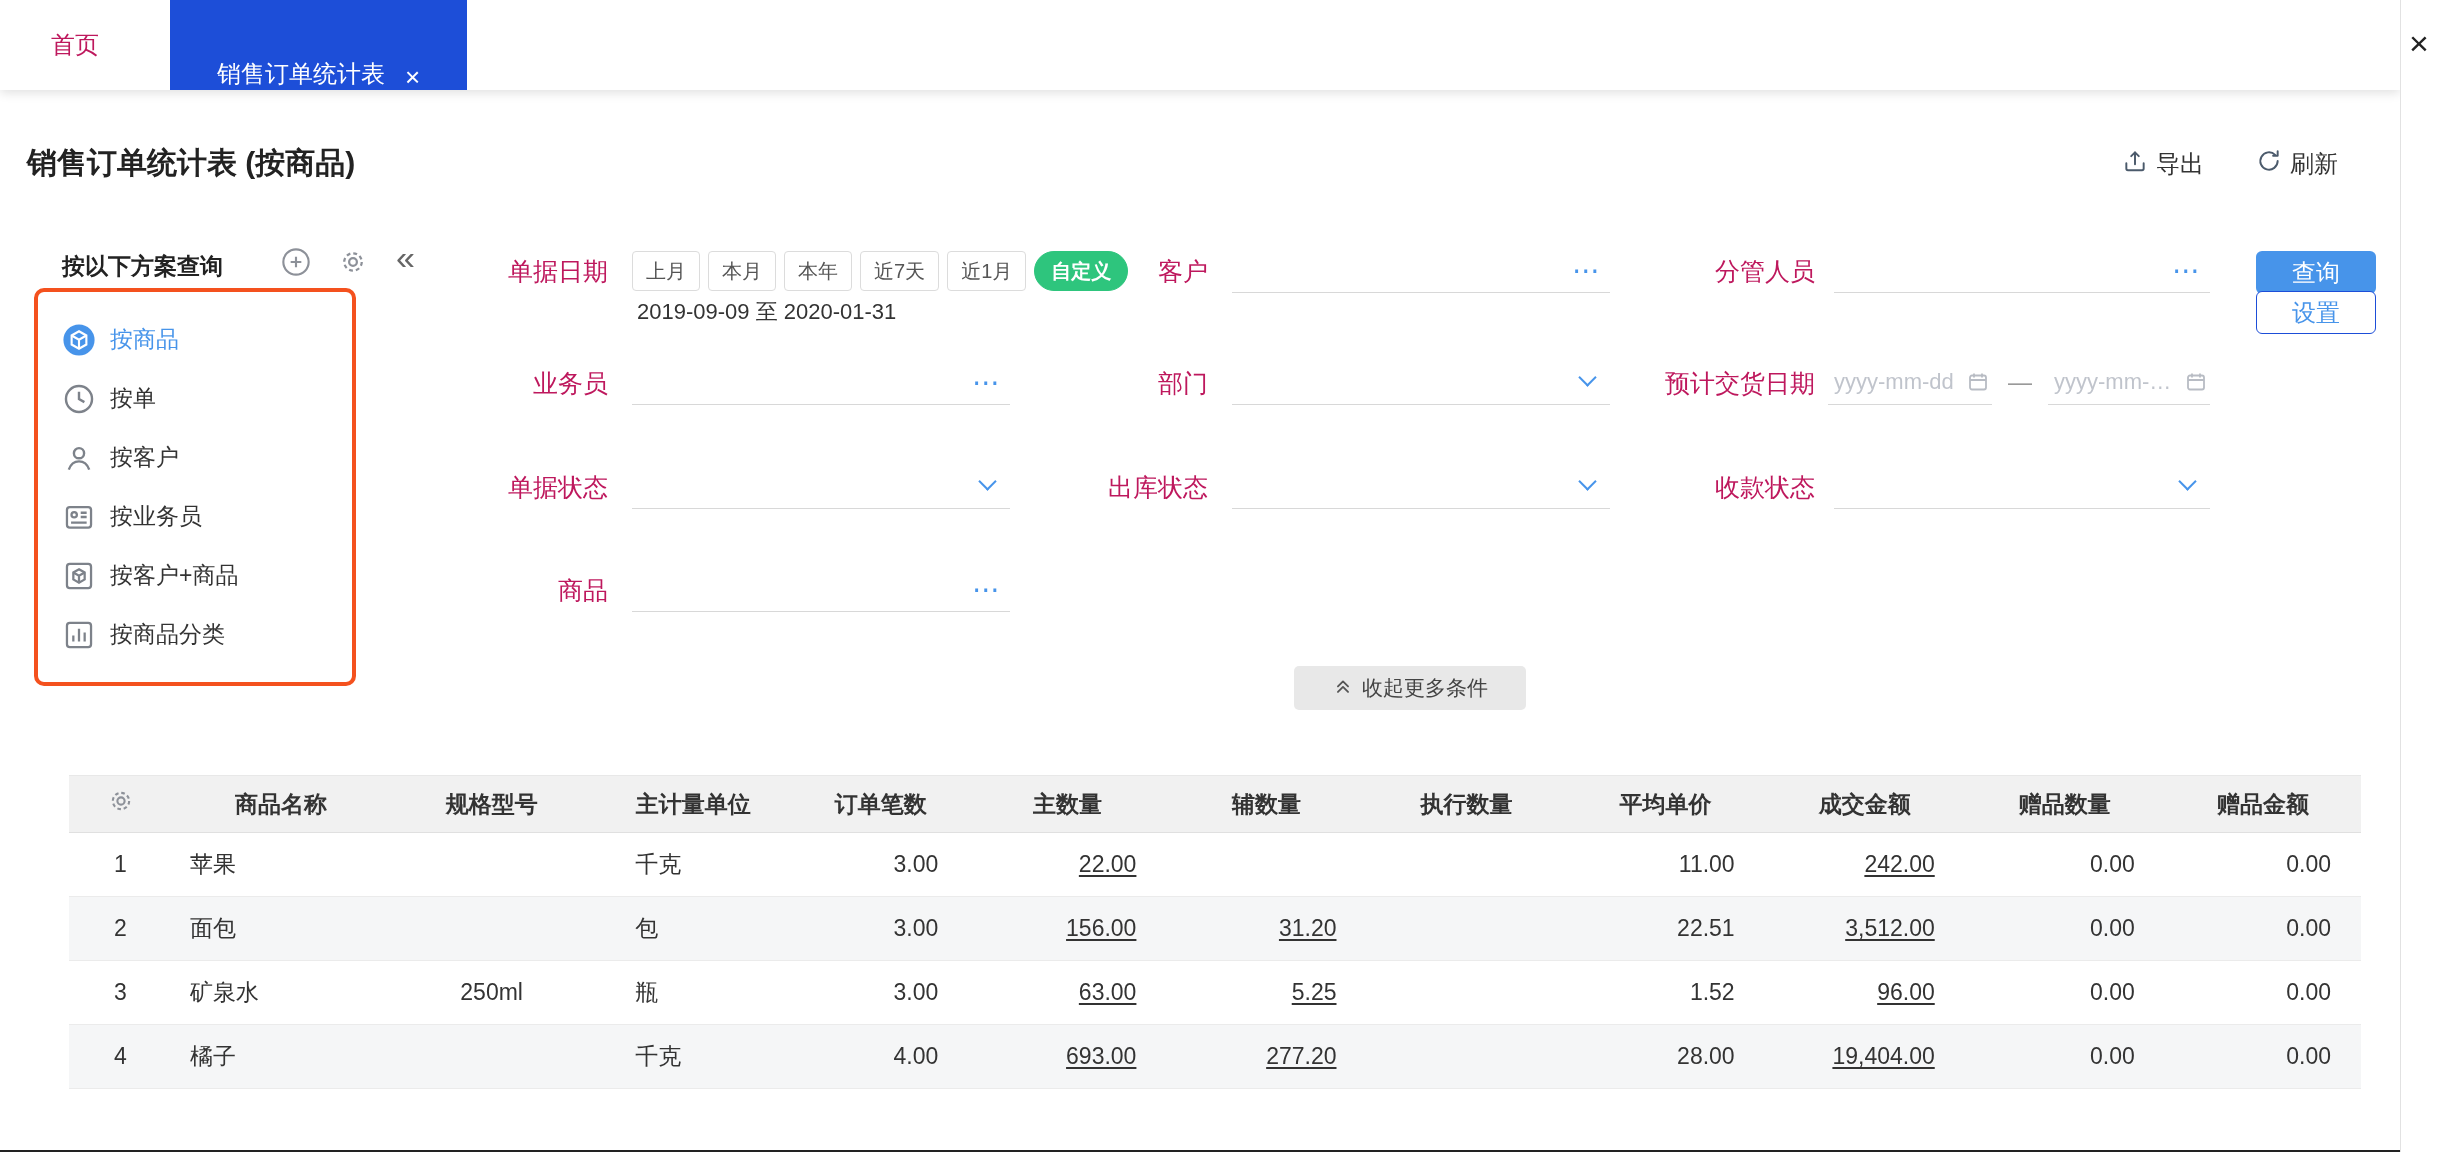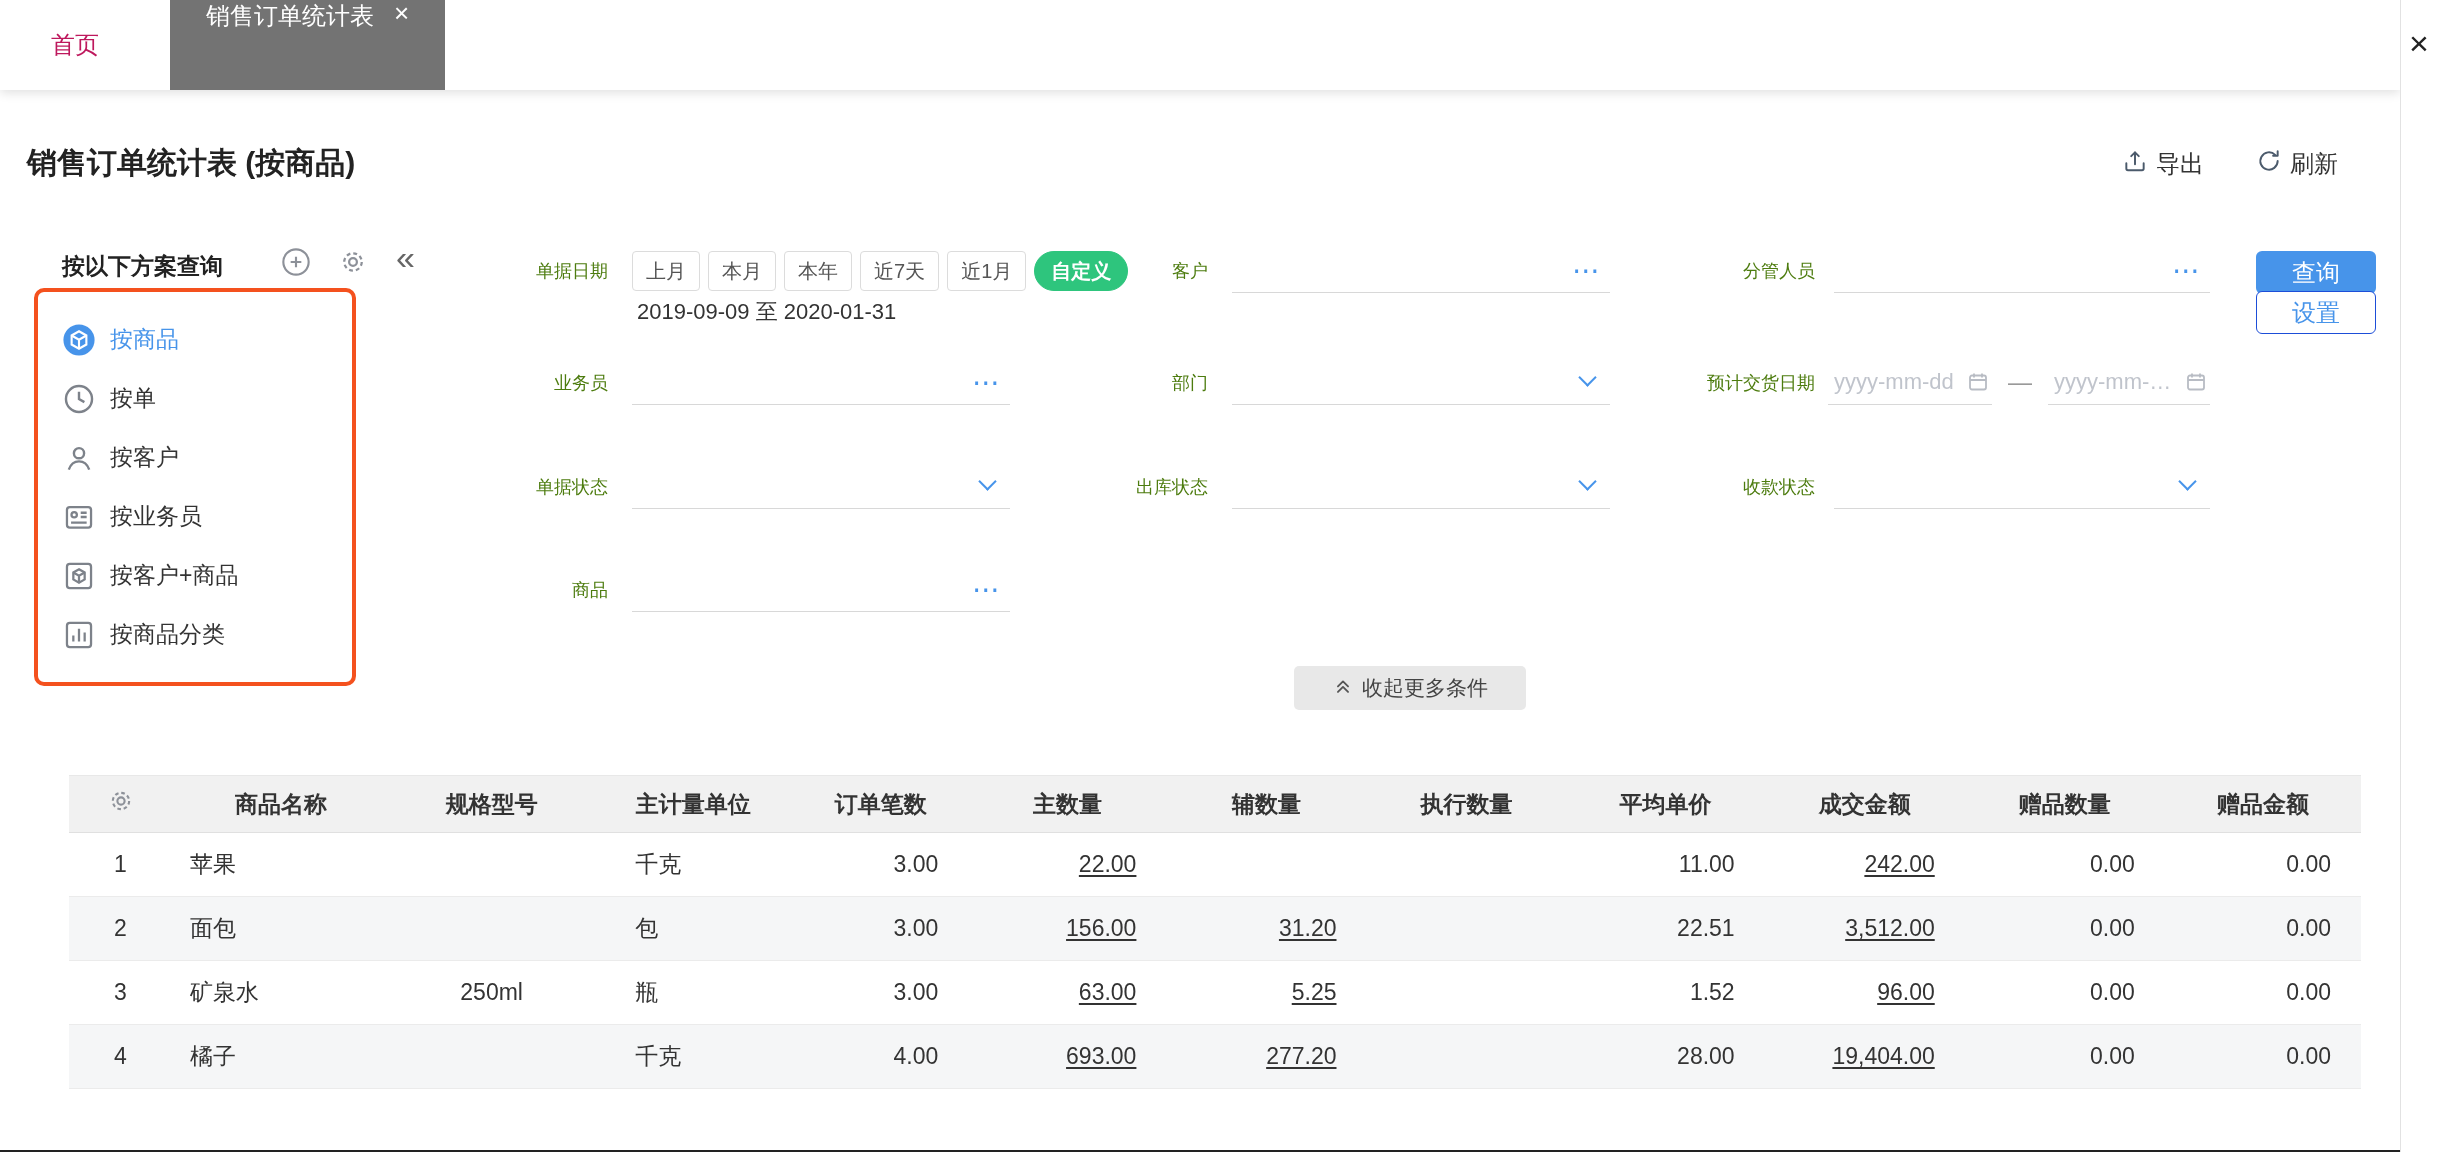--- a/index.html
+++ b/index.html
@@ -5,22 +5,22 @@
   * { margin:0; padding:0; box-sizing:border-box; }
   html,body { width:2444px; height:1152px; }
   body {
     font-family:"Liberation Sans","DejaVu Sans",sans-serif;
     color:#333; background:#fff; overflow:hidden; position:relative;
   }
   
   .tabbar { position:absolute; top:0; left:0; width:2400px; height:90px; background:#fff;
             box-shadow:0 3px 10px rgba(0,0,0,.12); display:flex; align-items:stretch; z-index:5; }
   .tab-home { padding:0 51px; display:flex; align-items:center; font-size:24px; color:#be185d; cursor:pointer; }
-  .tab-active { margin-left:20px; background:#737373; color:#fff; display:flex; align-items:flex-start;
-                gap:20px; padding:0 36px; font-size:24px; cursor:pointer; }
+  .tab-active { margin-left:20px; background:#1d4ed8; color:#fff; display:flex; align-items:flex-end;
+                gap:20px; padding:0 47px; font-size:24px; cursor:pointer; }
   .tab-x { font-size:26px; line-height:1; cursor:pointer; }
   .right-strip { position:absolute; top:0; right:0; width:44px; height:1152px; background:#fff;
                  border-left:1px solid #e2e2e2; z-index:6; }
   .win-x { position:absolute; top:26px; left:8px; font-size:34px; color:#222; cursor:pointer; line-height:1; }
   .bottom-edge { position:absolute; left:0; bottom:0; width:2444px; height:2px; background:#222; }
 
   
   .page-title { position:absolute; left:27px; top:143px; font-size:30px; font-weight:600; color:#222; }
   .hdr-actions { position:absolute; left:2122px; top:148px; display:flex; gap:52px; align-items:center; }
   .hdr-action { display:flex; align-items:center; gap:8px; font-size:24px; color:#333; cursor:pointer; }
@@ -31,21 +31,21 @@
   .sb-gear { position:absolute; left:338px; top:247px; width:30px; height:30px; cursor:pointer; }
   .sb-collapse { position:absolute; left:396px; top:240px; font-size:34px; color:#666; cursor:pointer; line-height:1; }
   .scheme-highlight { position:absolute; left:34px; top:288px; width:322px; height:398px;
                       border:4px solid #f4511e; border-radius:10px; pointer-events:none; }
   .scheme-list { position:absolute; left:62px; top:310px; width:270px; }
   .scheme-item { height:59px; display:flex; align-items:center; gap:14px; font-size:23px; color:#333; cursor:pointer; }
   .scheme-item.active { color:#4794ea; }
   .s-ic { width:34px; height:34px; display:inline-flex; }
 
   
-  .flabel { position:absolute; font-size:18px; color:#4d7c0f; text-align:right; line-height:42px; height:42px; }
+  .flabel { position:absolute; font-size:25px; color:#be185d; text-align:right; line-height:42px; height:42px; }
   .field { position:absolute; height:44px; border-bottom:1px solid #d8d8d8; }
   .field input { width:calc(100% - 44px); height:42px; border:none; outline:none; font-size:22px;
                  background:transparent; padding:0 6px; color:#333; font-family:inherit; text-overflow:ellipsis; }
   .field input::placeholder { color:#c0c4cc; }
   .date-field input { width:calc(100% - 32px); }
   .dots { position:absolute; right:10px; top:2px; color:#4794ea; font-size:28px; cursor:pointer; line-height:40px; }
   .chev { position:absolute; right:16px; top:10px; width:13px; height:13px; border-right:2px solid #4794ea;
           border-bottom:2px solid #4794ea; transform:rotate(45deg); cursor:pointer; }
   .cal { position:absolute; right:2px; top:9px; cursor:pointer; }
   .dash { position:absolute; font-size:24px; color:#999; text-align:center; line-height:42px; }

